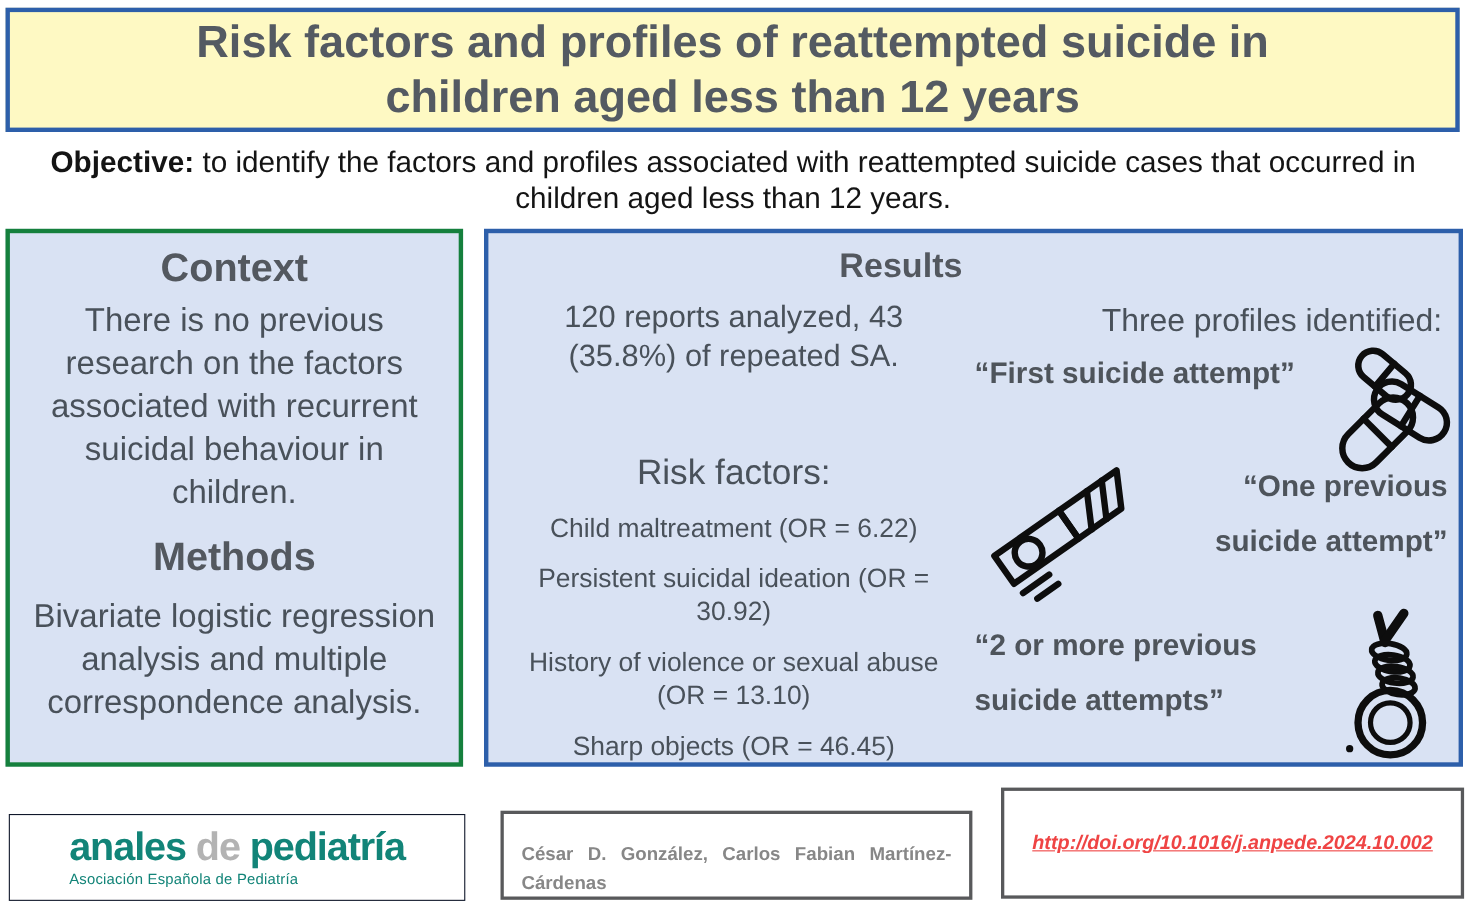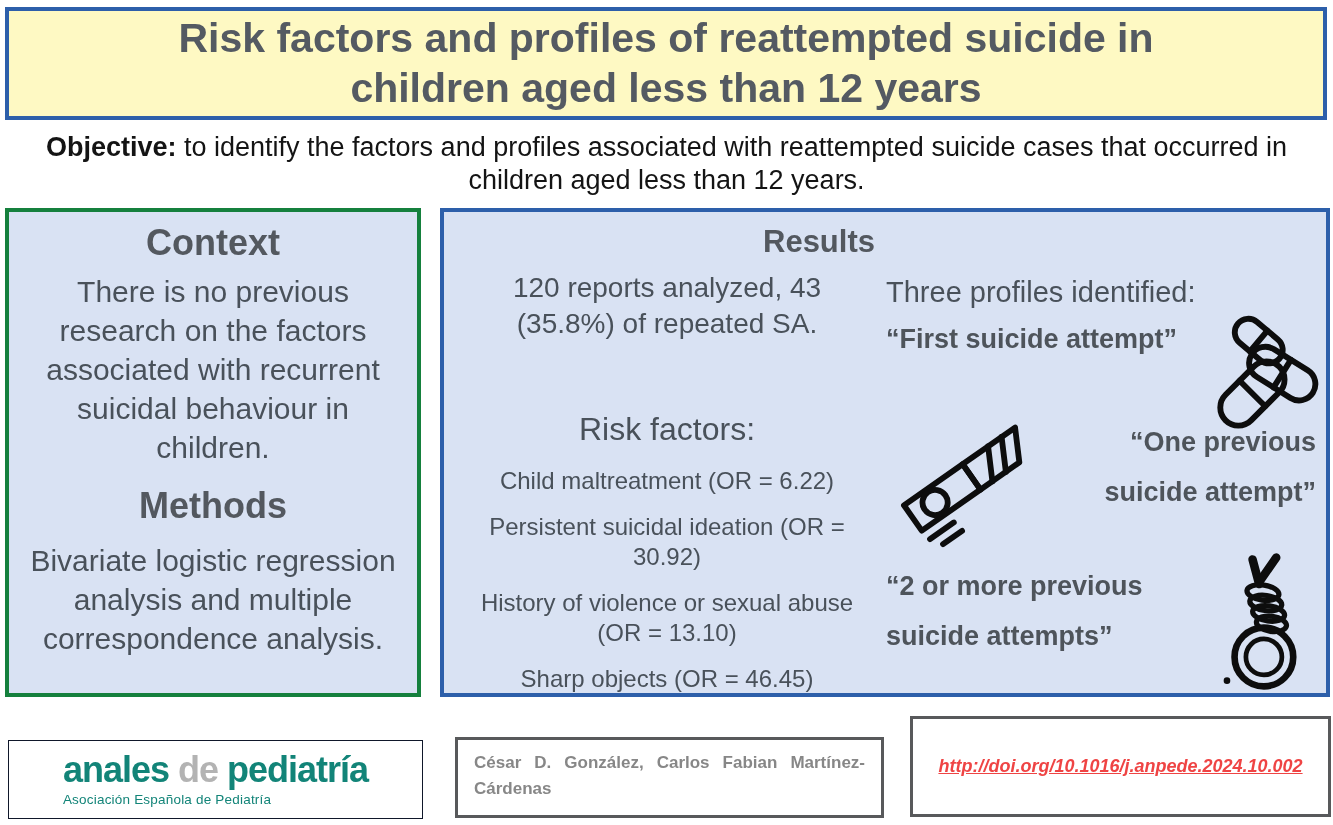--- a/index.html
+++ b/index.html
@@ -41,21 +41,21 @@
     position:absolute;top:12px;left:0;width:100%;padding-right:132px;
     text-align:center;font-size:31px;font-weight:bold;color:#53585f;margin:0;
   }
   .results-left{position:absolute;left:4px;top:58px;width:438px;text-align:center;}
   .reports-line{margin:0 auto;width:380px;font-size:28px;line-height:1.3;}
   .risk-heading{margin:66px auto 12px;font-size:32px;line-height:1.3;}
   .risk-list{list-style:none;margin:0;padding:0;}
   .risk-list li{margin:16px auto 0;width:414px;font-size:24px;line-height:1.25;}
   .results-right{position:absolute;left:442px;top:0;width:440px;height:481px;}
   .profiles-heading{
-    position:absolute;top:64px;left:0;width:425px;text-align:left;
+    position:absolute;top:64px;left:0;width:425px;text-align:right;
     font-size:29px;margin:0;
   }
   .quote{font-weight:bold;color:#4e545b;font-size:27px;}
   .q-first{position:absolute;top:112px;left:0;}
   .q-one{position:absolute;top:206px;right:10px;width:255px;text-align:right;line-height:1.85;}
   .q-two{position:absolute;top:350px;left:0;width:280px;text-align:left;line-height:1.85;}
   .icon-pills{position:absolute;top:92px;right:4px;}
   .icon-cutter{position:absolute;top:204px;left:16px;}
   .icon-noose{position:absolute;top:338px;right:6px;}
   .icon-pills svg,.icon-cutter svg,.icon-noose svg{overflow:visible;display:block;}
@@ -65,21 +65,21 @@
     background:#fff;border:1px solid #0f172a;
     display:flex;align-items:center;justify-content:center;
   }
   .logo-stack{display:inline-block;text-align:left;}
   .logo-line{font-size:36px;font-weight:bold;letter-spacing:-1px;line-height:1;}
   .logo-teal{color:#128478;}
   .logo-de{color:#b3b3b3;}
   .logo-sub{margin-top:4px;font-size:13.5px;color:#128478;letter-spacing:0.2px;}
   .authors-box{
     position:absolute;left:455px;top:737px;width:429px;height:81px;
-    background:#fff;border:3px solid #58595b;padding:10px 16px;
+    background:#fff;border:3px solid #58595b;padding:24px 16px;
     font-size:17px;font-weight:bold;color:#878787;text-align:justify;line-height:1.55;
   }
   .doi-box{
     position:absolute;left:910px;top:716px;width:421px;height:101px;
     background:#fff;border:3px solid #58595b;
     display:flex;align-items:center;justify-content:center;
   }
   .doi-box a{
     font-size:18px;font-weight:bold;font-style:italic;color:#ef4444;
     text-decoration:underline;white-space:nowrap;

